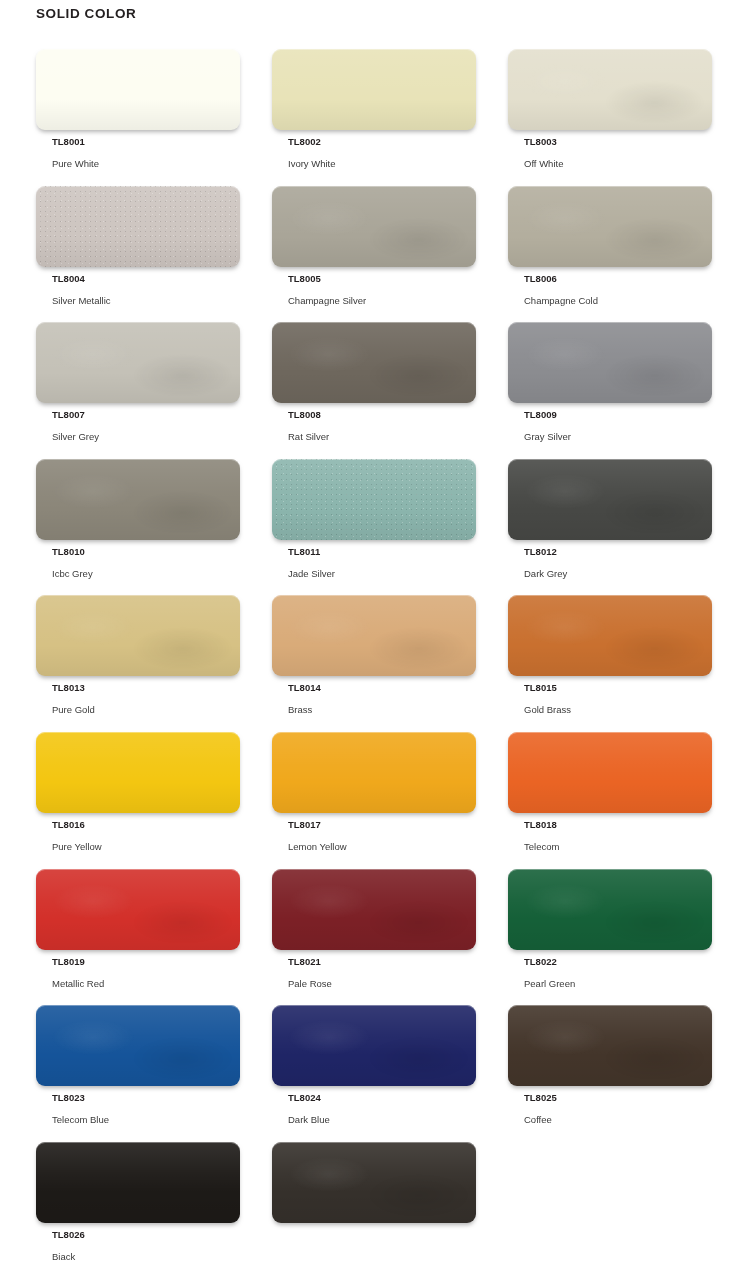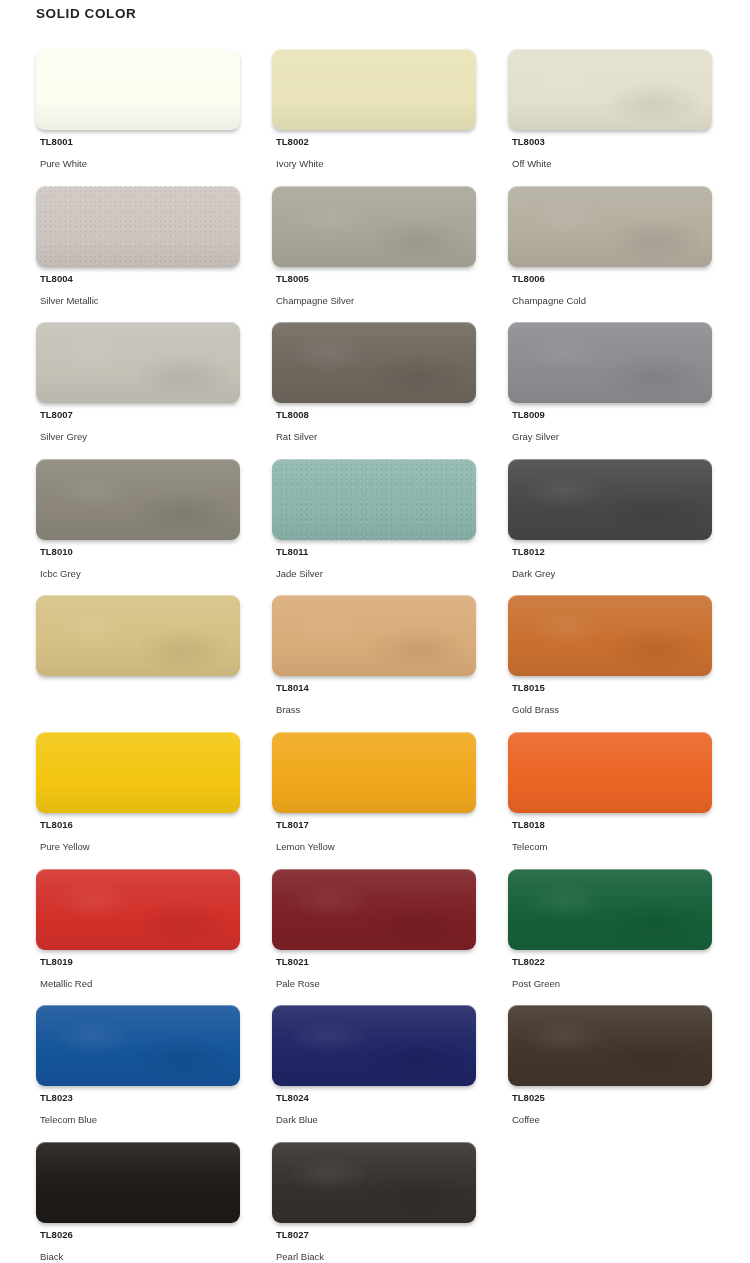--- a/index.html
+++ b/index.html
@@ -108,21 +108,21 @@
     inset: 0;
     border-radius: 9px;
     background-image:
       radial-gradient(ellipse 60px 26px at 28% 40%, rgba(255,255,255,0.07), transparent 70%),
       radial-gradient(ellipse 70px 30px at 72% 66%, rgba(0,0,0,0.07), transparent 72%);
     pointer-events: none;
   }
 
   .chip-label {
     position: absolute;
-    left: 4px;
+    left: 16px;
     top: 86px;
     width: 204px;
   }
 
   .code {
     font-size: 9.5px;
     font-weight: 700;
     color: #231f20;
     line-height: 14px;
     white-space: nowrap;
@@ -250,20 +250,24 @@
         </div>
         <div class="chip-label">
           <div class="code">TL8012</div>
           <div class="name">Dark Grey</div>
         </div>
       </div>
       <div class="swatch-cell">
         <div class="chip-wrap">
           <div class="chip mottled" title="Pure Gold" style="background: rgb(214, 193, 132);"></div>
         </div>
+        <div class="chip-label">
+          <div class="code">TL8013</div>
+          <div class="name">Pure Gold</div>
+        </div>
       </div>
       <div class="swatch-cell">
         <div class="chip-wrap">
           <div class="chip mottled" title="Brass" style="background: rgb(217, 171, 121);"></div>
         </div>
         <div class="chip-label">
           <div class="code">TL8014</div>
           <div class="name">Brass</div>
         </div>
       </div>
@@ -320,21 +324,21 @@
           <div class="code">TL8021</div>
           <div class="name">Pale Rose</div>
         </div>
       </div>
       <div class="swatch-cell">
         <div class="chip-wrap">
           <div class="chip mottled" title="Post Green" style="background: rgb(21, 96, 56);"></div>
         </div>
         <div class="chip-label">
           <div class="code">TL8022</div>
-          <div class="name">Post Green</div>
+          <div class="name">Pearl Green</div>
         </div>
       </div>
       <div class="swatch-cell">
         <div class="chip-wrap">
           <div class="chip mottled" title="Telecom Blue" style="background: rgb(21, 84, 154);"></div>
         </div>
         <div class="chip-label">
           <div class="code">TL8023</div>
           <div class="name">Telecom Blue</div>
         </div>
@@ -363,20 +367,16 @@
         </div>
         <div class="chip-label">
           <div class="code">TL8026</div>
           <div class="name">Biack</div>
         </div>
       </div>
       <div class="swatch-cell">
         <div class="chip-wrap">
           <div class="chip mottled" title="Pearl Biack" style="background: rgb(53, 48, 43);"></div>
         </div>
-        <div class="chip-label">
-          <div class="code">TL8027</div>
-          <div class="name">Pearl Biack</div>
-        </div>
       </div>
     </div>
 
 </div>
 
 </body></html>

